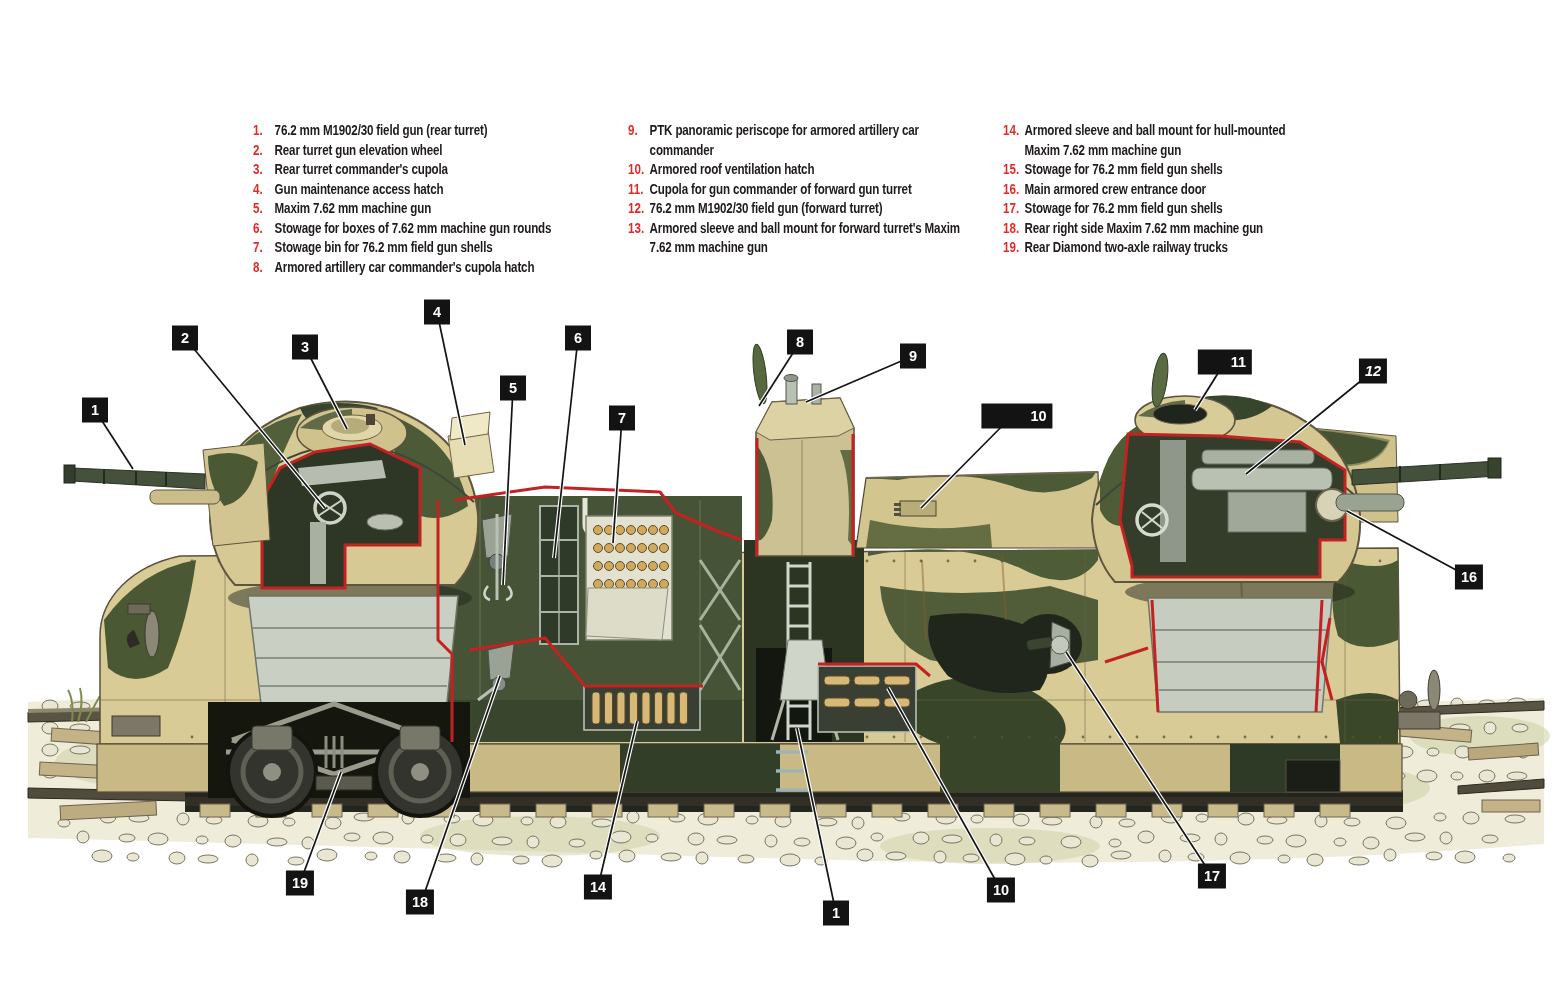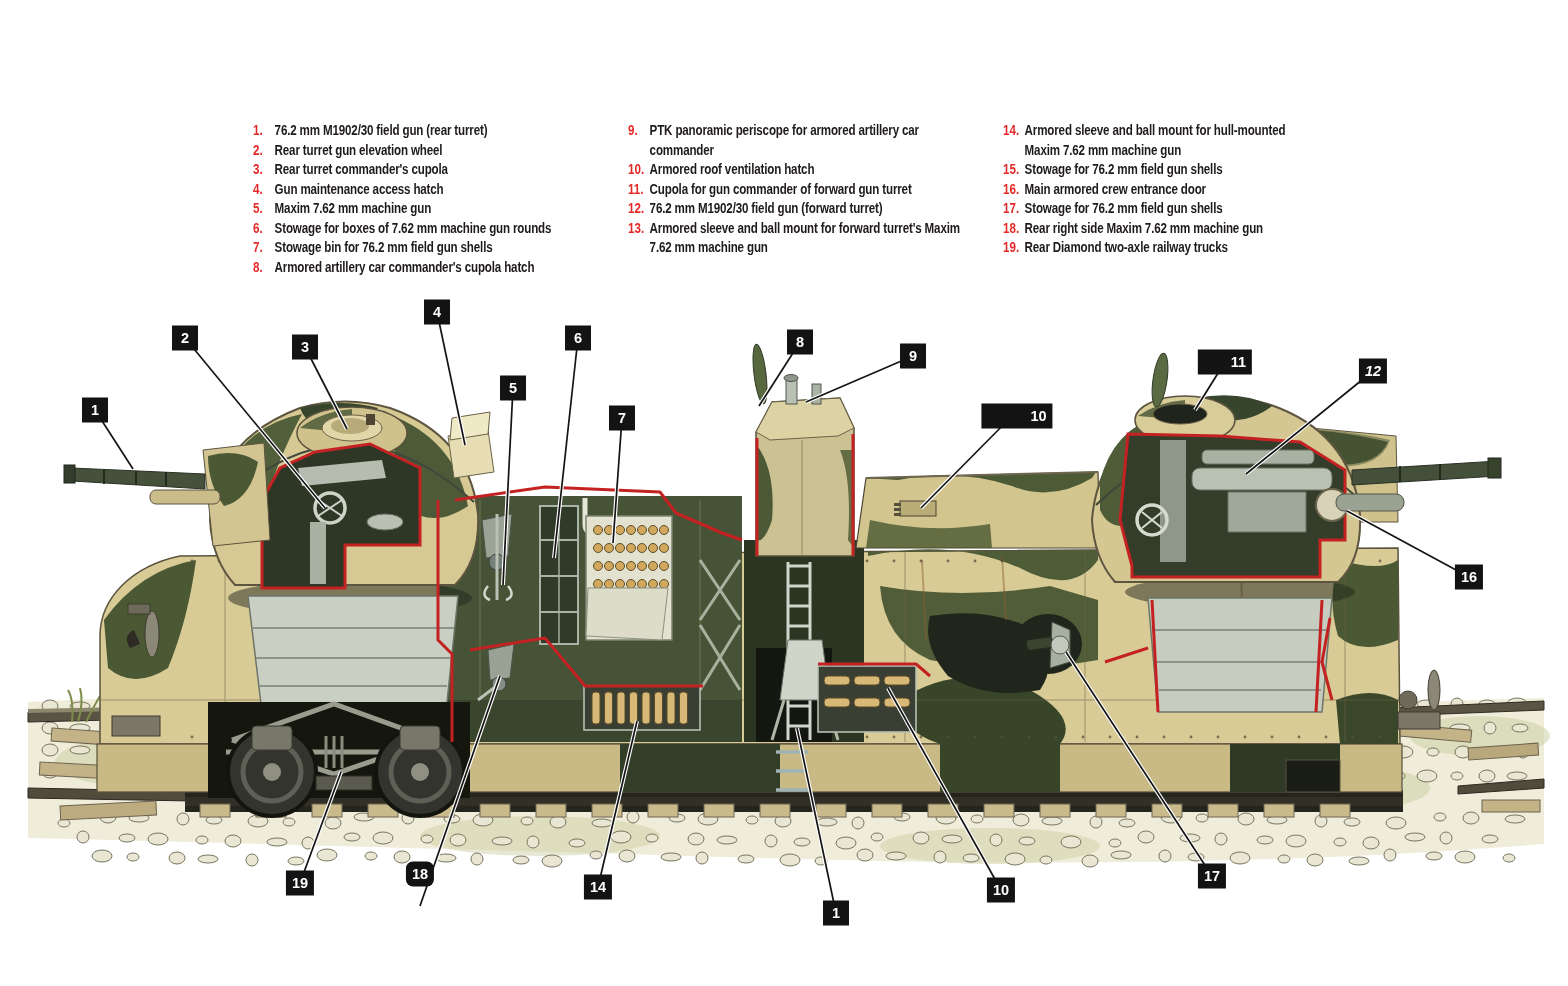--- a/index.html
+++ b/index.html
@@ -818,16 +818,16 @@
       <div class="marker" style="left: 800px; top: 342px;">8</div>
       <div class="marker" style="left: 913px; top: 356px;">9</div>
       <div class="marker" style="left: 1017px; top: 416px; padding-left: 48px;">10</div>
       <div class="marker" style="left: 1225px; top: 362px; padding-left: 32px;">11</div>
       <div class="marker" style="left: 1373px; top: 371px; font-style: italic;">12</div>
       <div class="marker" style="left: 1469px; top: 577px;">16</div>
       <div class="marker" style="left: 1212px; top: 876px;">17</div>
       <div class="marker" style="left: 1001px; top: 890px;">10</div>
       <div class="marker" style="left: 836px; top: 913px;">1</div>
       <div class="marker" style="left: 598px; top: 887px;">14</div>
-      <div class="marker" style="left: 420px; top: 874px; border-radius: 6px;">18</div>
+      <div class="marker" style="left: 420px; top: 902px;">18</div>
       <div class="marker" style="left: 300px; top: 883px;">19</div>
     </div>
 </div>
 
 </body></html>

